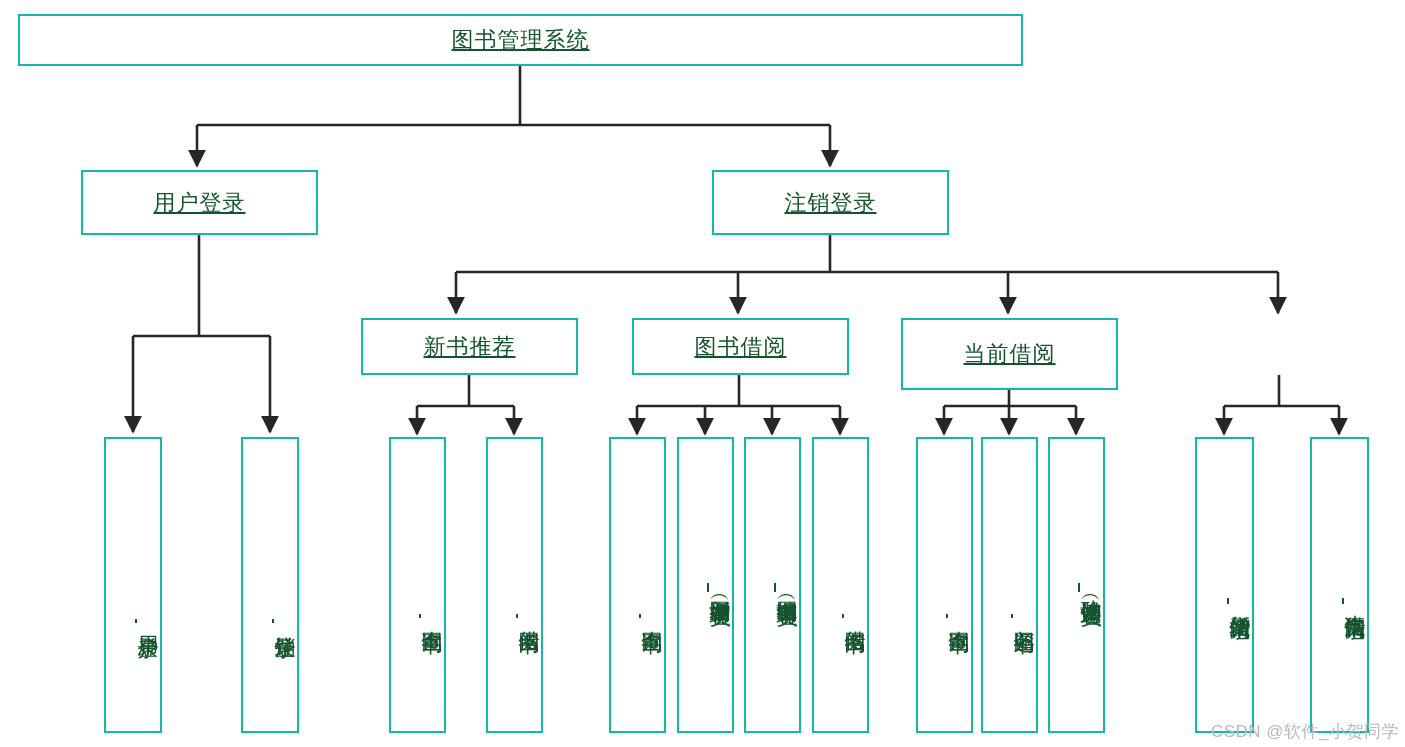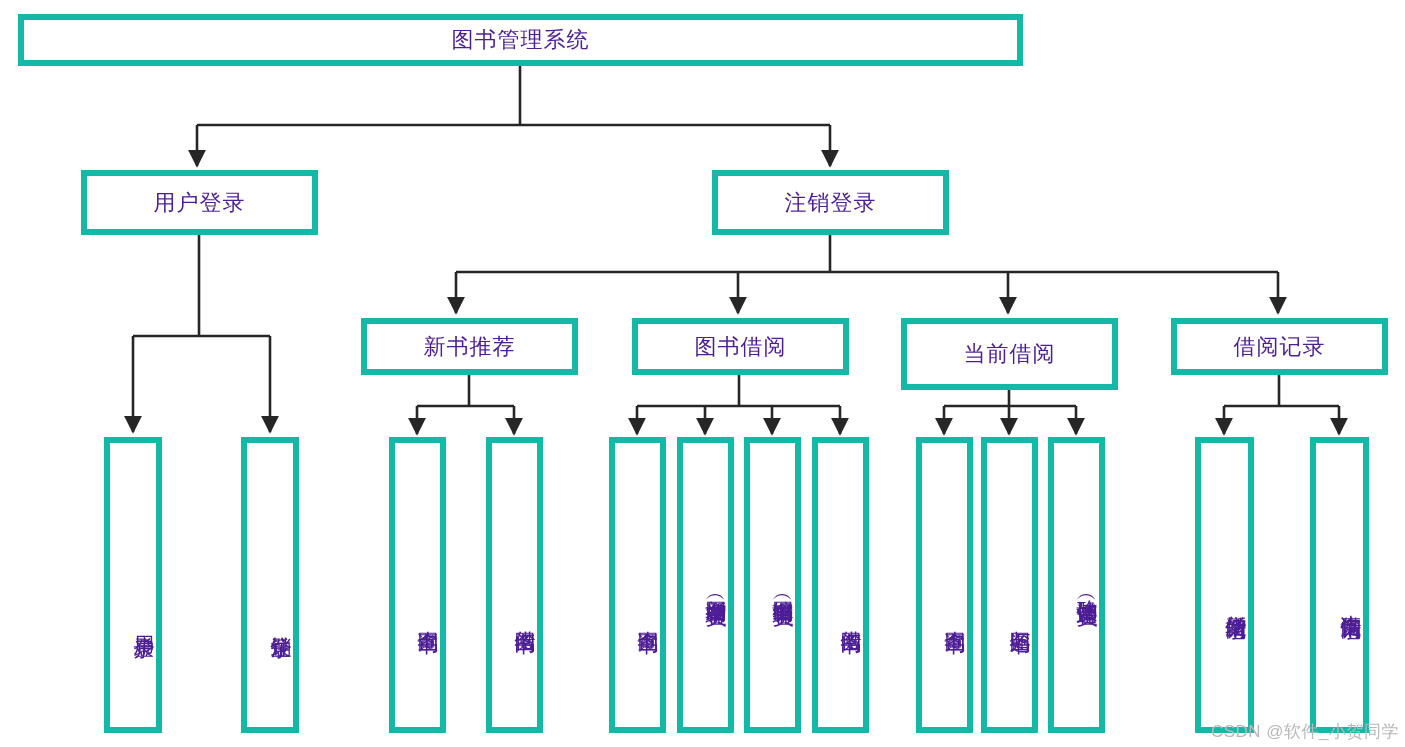--- a/index.html
+++ b/index.html
@@ -20,26 +20,27 @@
   #edges {
     position: absolute;
     left: 0;
     top: 0;
     width: 1405px;
     height: 747px;
   }
   .node {
     position: absolute;
     box-sizing: border-box;
-    border: 6px solid #14b8a6;
+    border: 2px solid #14b8a6;
     background: #ffffff;
     display: flex;
     align-items: center;
     justify-content: center;
-    color: #4c1d95;
+    color: #14532d;
+    text-decoration: underline;
   }
   .node.horiz {
     font-size: 22px;
     letter-spacing: 1px;
     white-space: nowrap;
   }
   .node.vert {
     writing-mode: vertical-rl;
     text-orientation: upright;
     font-size: 21px;
@@ -138,23 +139,20 @@
   </div>
 
   <div class="node horiz" style="left:361px; top:318px; width:217px; height:57px;">
     <span class="node-label">新书推荐</span>
   </div>
 
   <div class="node horiz" style="left:901px; top:318px; width:217px; height:72px;">
     <span class="node-label">当前借阅</span>
   </div>
 
-  <div class="node horiz" style="left:1171px; top:318px; width:217px; height:57px;">
-    <span class="node-label">借阅记录</span>
-  </div>
 
   <div class="node vert" style="left:104px; top:437px; width:58px; height:296px; padding-top:72px;">
     <span class="node-label">用户登录</span>
   </div>
 
   <div class="node vert" style="left:241px; top:437px; width:58px; height:296px; padding-top:72px;">
     <span class="node-label">注销登录</span>
   </div>
 
   <div class="node vert" style="left:389px; top:437px; width:57px; height:296px; padding-top:62px;">

